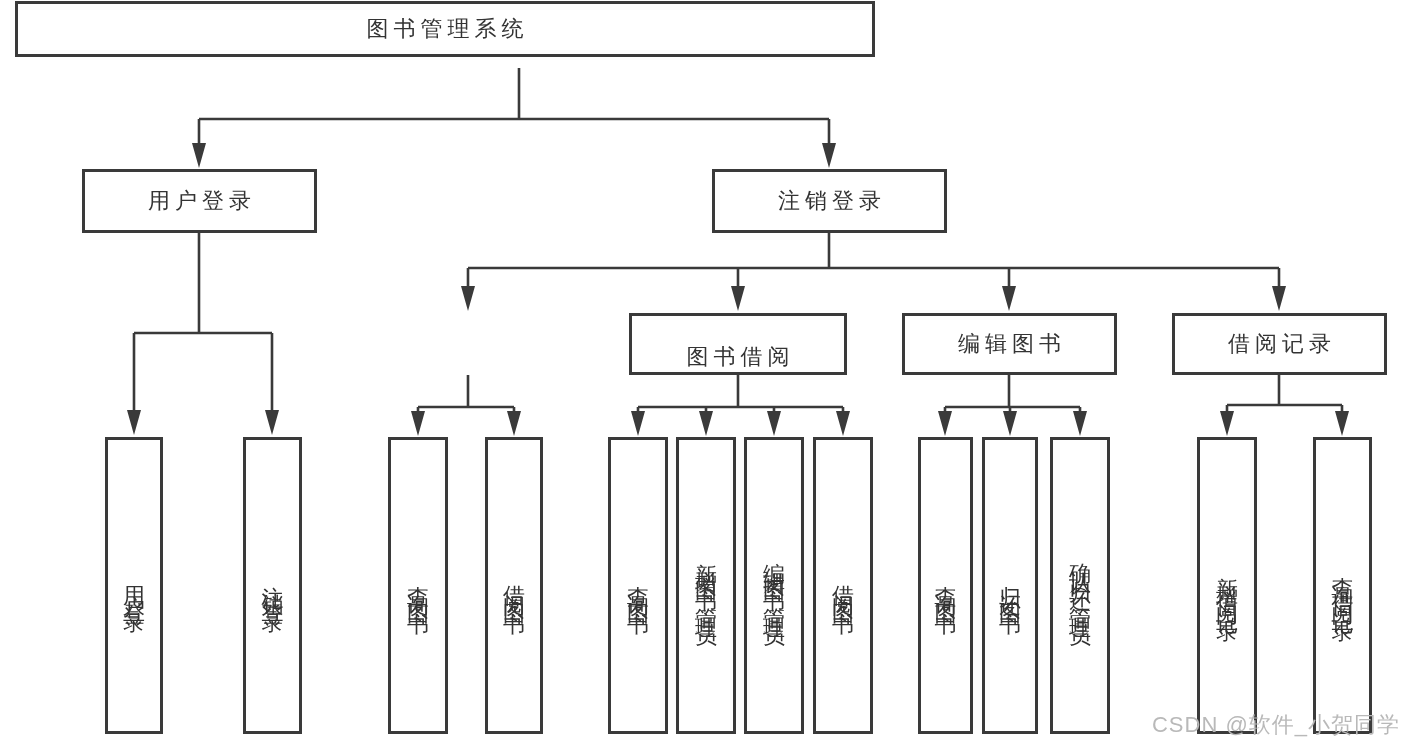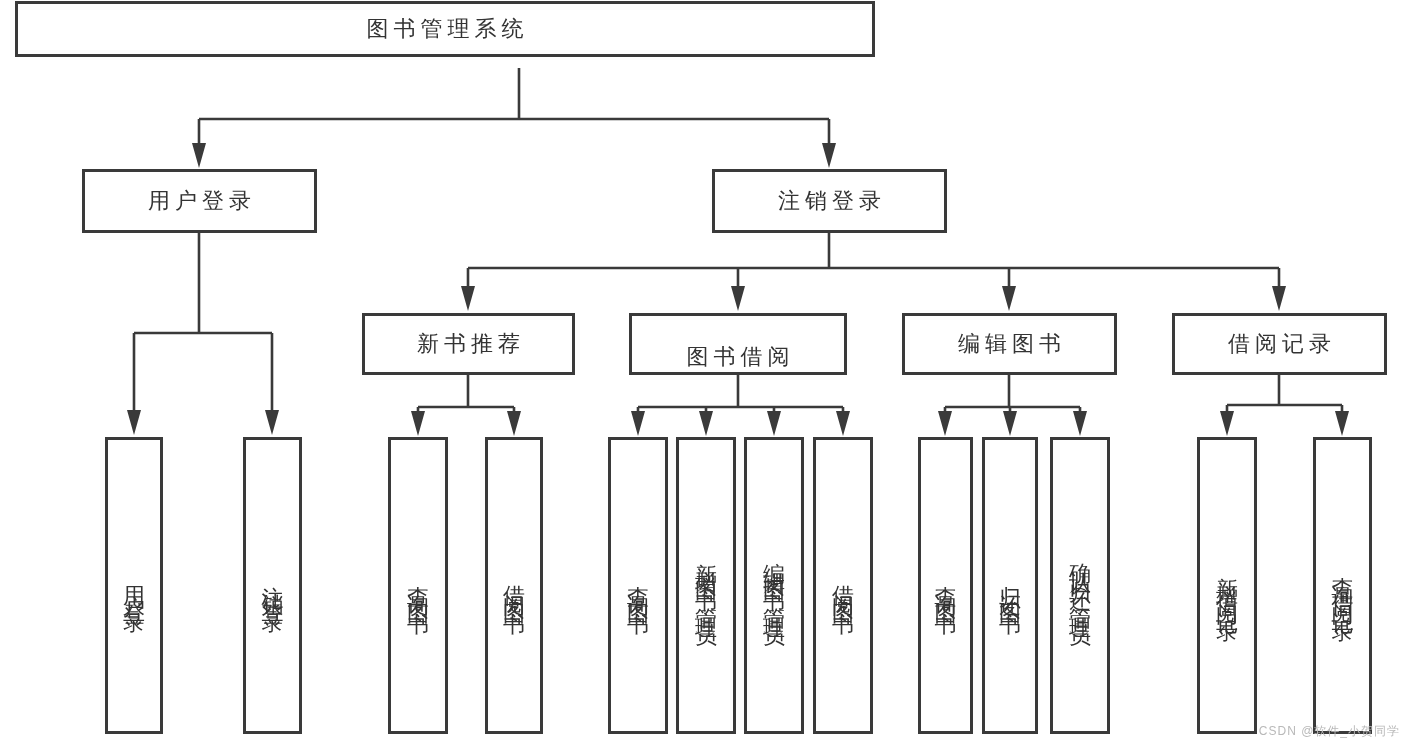--- a/index.html
+++ b/index.html
@@ -52,21 +52,21 @@
     text-orientation:mixed;
     font-size:22px;
     letter-spacing:9px;
     line-height:1;
     white-space:nowrap;
   }
   .watermark{
     position:absolute;
     right:5px;
     bottom:7px;
-    font-size:12px;
+    font-size:22px;
     letter-spacing:1px;
     color:var(--watermark);
     z-index:3;
     white-space:nowrap;
     margin-top:36px;
   }
 </style>
 </head>
 <body>
 
@@ -113,23 +113,20 @@
     <span>图书管理系统</span>
   </div>
 
   <div class="box h-label" style="left:82px;top:169px;width:235px;height:64px;">
     <span>用户登录</span>
   </div>
   <div class="box h-label" style="left:712px;top:169px;width:235px;height:64px;">
     <span>注销登录</span>
   </div>
 
-  <div class="box h-label" style="left:362px;top:313px;width:213px;height:62px;">
-    <span>新书推荐</span>
-  </div>
   <div class="box h-label" style="left:629px;top:313px;width:218px;height:62px;align-items:flex-end;">
     <span>图书借阅</span>
   </div>
   <div class="box h-label" style="left:902px;top:313px;width:215px;height:62px;">
     <span>编辑图书</span>
   </div>
   <div class="box h-label" style="left:1172px;top:313px;width:215px;height:62px;">
     <span>借阅记录</span>
   </div>
 

